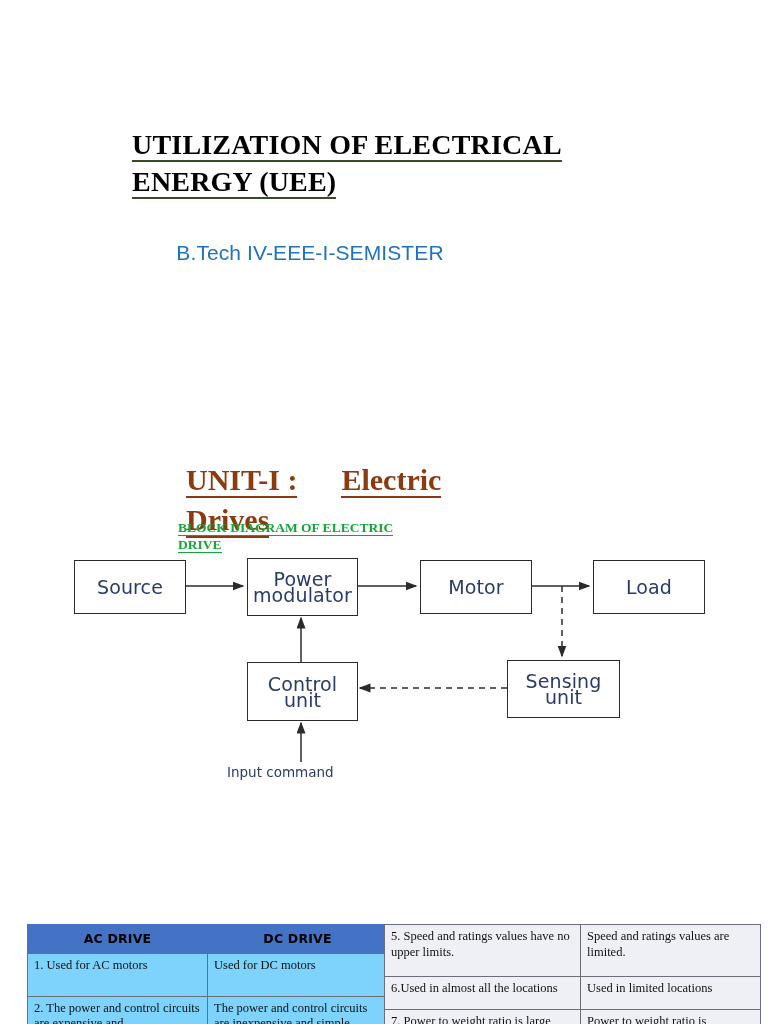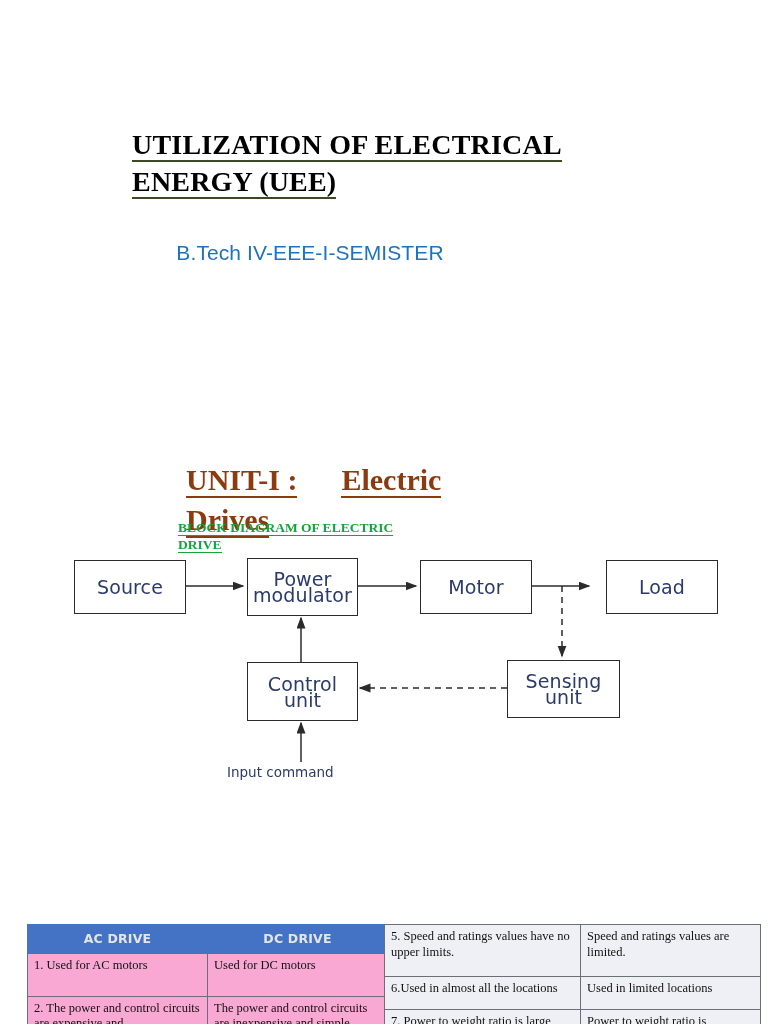--- a/index.html
+++ b/index.html
@@ -115,21 +115,21 @@
     text-align: center;
     font-family: "DejaVu Sans", sans-serif;
     font-size: 19px;
     line-height: 16px;
     color: #2b3a6b;
     letter-spacing: 0.1px;
   }
   #box-source      { left: 74px;  top: 560px; width: 110px; height: 52px; }
   #box-power       { left: 247px; top: 558px; width: 109px; height: 56px; }
   #box-motor       { left: 420px; top: 560px; width: 110px; height: 52px; }
-  #box-load        { left: 593px; top: 560px; width: 110px; height: 52px; margin-left: 13px; }
+  #box-load        { left: 593px; top: 560px; width: 110px; height: 52px; }
   #box-control     { left: 247px; top: 662px; width: 109px; height: 57px; }
   #box-sensing     { left: 507px; top: 660px; width: 111px; height: 56px; }
 
   .input-command {
     position: absolute;
     left: 227px;
     top: 764px;
     width: 150px;
     font-family: "DejaVu Sans", sans-serif;
     font-size: 13.5px;
@@ -143,26 +143,26 @@
     font-family: "Liberation Serif", serif;
     table-layout: fixed;
   }
   .cmp-table td, .cmp-table th {
     border: 1px solid #6b6f78;
     vertical-align: top;
     padding: 4px 5px 4px 6px;
     font-size: 12.5px;
     line-height: 15.5px;
     color: #111111;
-    background: #f9a8d4;
+    background: #7dd3fc;
   }
   #table-ac-dc { left: 27px; top: 924px; width: 342px; }
   #table-ac-dc th {
     background: #4472c4;
-    color: #e5e5e5;
+    color: #000000;
     font-family: "DejaVu Sans", sans-serif;
     font-weight: bold;
     font-size: 12.5px;
     text-align: center;
     padding: 6px 4px;
     letter-spacing: 0.2px;
     border-color: #4472c4;
   }
   #table-ac-dc .c1 { width: 171px; }
   #table-ac-dc .c2 { width: 171px; }

